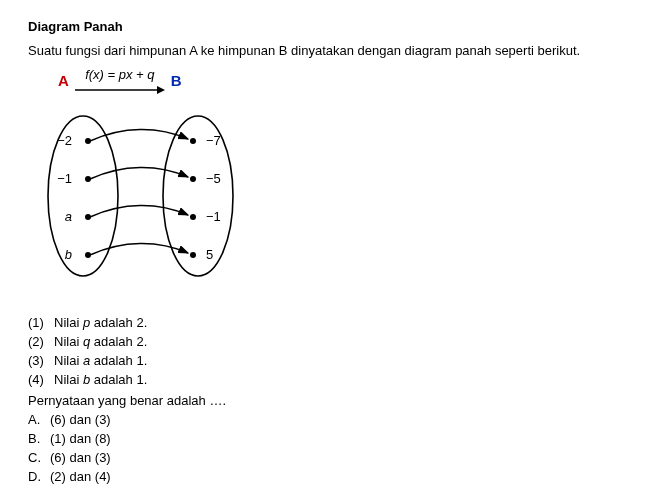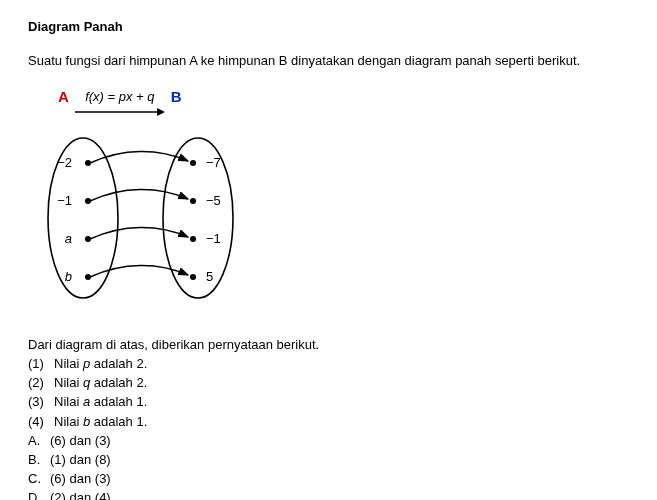--- a/index.html
+++ b/index.html
@@ -6,33 +6,33 @@
     body {
       font-family: Arial, sans-serif;
       font-size: 13px;
       color: #000;
       margin: 0;
       padding: 18px 28px;
       width: 657px;
       background: #fff;
       line-height: 1.4;
     }
-    .title { font-weight: bold; margin-bottom: 16px; }
+    .title { font-weight: bold; margin-bottom: 6px; }
     .intro { margin-bottom: 6px; }
     .header-row {
       display: flex;
       align-items: center;
       gap: 6px;
       margin-left: 30px;
       margin-bottom: 4px;
       font-weight: bold;
     }
     .setA { color: #c00000; font-weight: bold; font-size: 15px; }
     .setB { color: #002ab0; font-weight: bold; font-size: 15px; }
-    .fexpr { font-style: italic; font-size: 13px; font-weight: normal; margin-top: 12px; }
+    .fexpr { font-style: italic; font-size: 13px; font-weight: normal; }
     .fexpr .var { font-style: italic; }
     .arrow-svg { display: block; }
     .diagram { margin: 6px 0 18px 0; }
     .statements { margin-top: 10px; }
     .line { margin: 1px 0; }
     .opt-table { border-collapse: collapse; }
     .opt-table td { padding: 0 4px 1px 0; vertical-align: top; }
     .opt-letter { width: 22px; }
     .num-col { width: 26px; }
     .ital { font-style: italic; }
@@ -90,41 +90,41 @@
       </marker>
     </defs>
     <path d="M62,40 C95,25 130,25 160,38" fill="none" stroke="#000" stroke-width="1.4" marker-end="url(#ah)"></path>
     <path d="M62,78 C95,63 130,63 160,76" fill="none" stroke="#000" stroke-width="1.4" marker-end="url(#ah)"></path>
     <path d="M62,116 C95,101 130,101 160,114" fill="none" stroke="#000" stroke-width="1.4" marker-end="url(#ah)"></path>
     <path d="M62,154 C95,139 130,139 160,152" fill="none" stroke="#000" stroke-width="1.4" marker-end="url(#ah)"></path>
   </svg>
 </div>
 
 <div class="statements">
-  <div class="line">Dari diagram di atas, diberikan pernyataan berikut.</div>
   <table class="opt-table">
     <tbody>
         <tr>
       <td class="num-col">(1)</td>
       <td><span>Nilai </span><span class="ital">p</span><span> adalah 2.</span></td>
     </tr>
     <tr>
       <td class="num-col">(2)</td>
       <td><span>Nilai </span><span class="ital">q</span><span> adalah 2.</span></td>
     </tr>
     <tr>
       <td class="num-col">(3)</td>
       <td><span>Nilai </span><span class="ital">a</span><span> adalah 1.</span></td>
     </tr>
     <tr>
       <td class="num-col">(4)</td>
       <td><span>Nilai </span><span class="ital">b</span><span> adalah 1.</span></td>
     </tr>
   </tbody>
     </table>
+  <div class="line">Pernyataan yang benar adalah ….</div>
   <table class="opt-table">
     <tbody>
         <tr>
       <td class="opt-letter">A.</td>
       <td>(6) dan (3)</td>
     </tr>
     <tr>
       <td class="opt-letter">B.</td>
       <td>(1) dan (8)</td>
     </tr>

